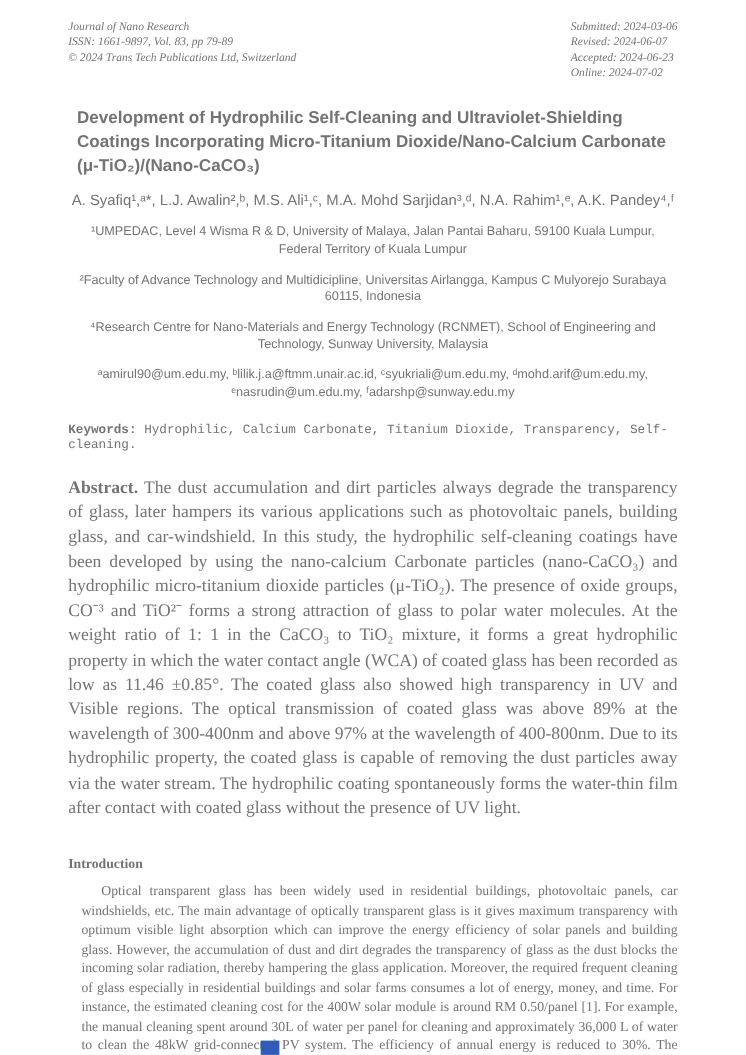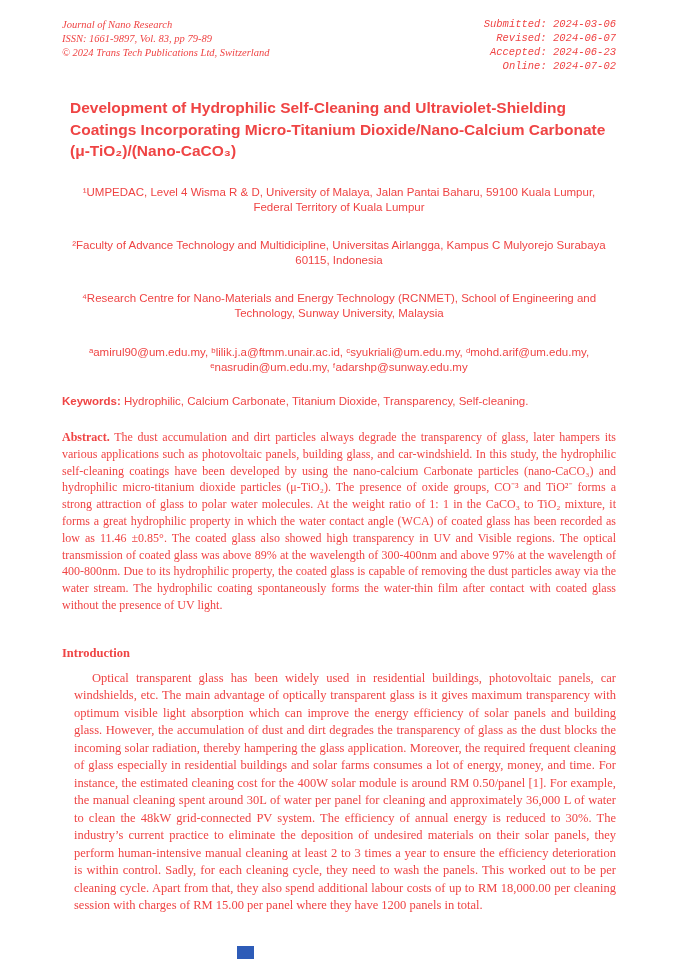--- a/index.html
+++ b/index.html
@@ -5,33 +5,33 @@
   html, body { margin: 0; padding: 0; background: #e9e9e9; }
   .page {
     position: relative;
     width: 678px;
     height: 959px;
     margin: 0 auto;
     background: #ffffff;
     box-sizing: border-box;
     padding: 18px 62px 0 62px;
     font-family: "Liberation Serif", serif;
-    color: #ef4444;
+    color: #737373;
     overflow: hidden;
   }
   
   .masthead {
     display: flex;
     justify-content: space-between;
     font-style: italic;
     font-size: 10.5px;
     line-height: 1.32;
   }
   .mast-left div, .mast-right div { white-space: nowrap; }
-  .mast-right { text-align: right; font-family: Liberation Mono, monospace; }
+  .mast-right { text-align: left; }
   
   .paper-title {
     font-family: "Liberation Sans", sans-serif;
     font-weight: bold;
     font-size: 15.5px;
     line-height: 1.38;
     text-align: left;
     margin: 24px 8px 0 8px;
   }
   
@@ -41,33 +41,33 @@
     line-height: 1.4;
     text-align: center;
     margin-top: 11px;
   }
   
   .affil, .emails {
     font-family: "Liberation Sans", sans-serif;
     font-size: 11.5px;
     line-height: 1.32;
     text-align: center;
-    margin-top: 23px;
+    margin-top: 13px;
     padding: 0 10px;
   }
   
   .keywords {
-    font-family: Liberation Sans, sans-serif;
+    font-family: Liberation Mono, monospace;
     font-size: 11.5px;
     margin: 20px 0 0 0;
   }
   .bold { font-weight: bold; }
   
   .abstract {
-    font-size: 12px;
+    font-size: 16px;
     line-height: 1.4;
     text-align: justify;
     margin: 22px 0 0 0;
   }
   
   .section-heading {
     font-size: 12.5px;
     font-weight: bold;
     margin: 32px 0 0 0;
   }
@@ -102,20 +102,21 @@
     <div class="mast-right">
       <div>Submitted: 2024-03-06</div>
       <div>Revised: 2024-06-07</div>
       <div>Accepted: 2024-06-23</div>
       <div>Online: 2024-07-02</div>
     </div>
   </header>
 
   <h1 class="paper-title">Development of Hydrophilic Self-Cleaning and Ultraviolet-Shielding Coatings Incorporating Micro-Titanium Dioxide/Nano-Calcium Carbonate (μ-TiO₂)/(Nano-CaCO₃)</h1>
 
+  <div class="authors">A. Syafiq¹,ᵃ*, L.J. Awalin²,ᵇ, M.S. Ali¹,ᶜ, M.A. Mohd Sarjidan³,ᵈ, N.A. Rahim¹,ᵉ, A.K. Pandey⁴,ᶠ</div>
 
   <div class="affil">¹UMPEDAC, Level 4 Wisma R &amp; D, University of Malaya, Jalan Pantai Baharu, 59100 Kuala Lumpur, Federal Territory of Kuala Lumpur</div>
   <div class="affil">²Faculty of Advance Technology and Multidicipline, Universitas Airlangga, Kampus C Mulyorejo Surabaya 60115, Indonesia</div>
   <div class="affil">⁴Research Centre for Nano-Materials and Energy Technology (RCNMET), School of Engineering and Technology, Sunway University, Malaysia</div>
 
   <div class="emails">ᵃamirul90@um.edu.my, ᵇlilik.j.a@ftmm.unair.ac.id, ᶜsyukriali@um.edu.my, ᵈmohd.arif@um.edu.my, ᵉnasrudin@um.edu.my, ᶠadarshp@sunway.edu.my</div>
 
   <p class="keywords">
     <span class="bold">Keywords:</span><span> Hydrophilic, Calcium Carbonate, Titanium Dioxide, Transparency, Self-cleaning.</span>
   </p>

